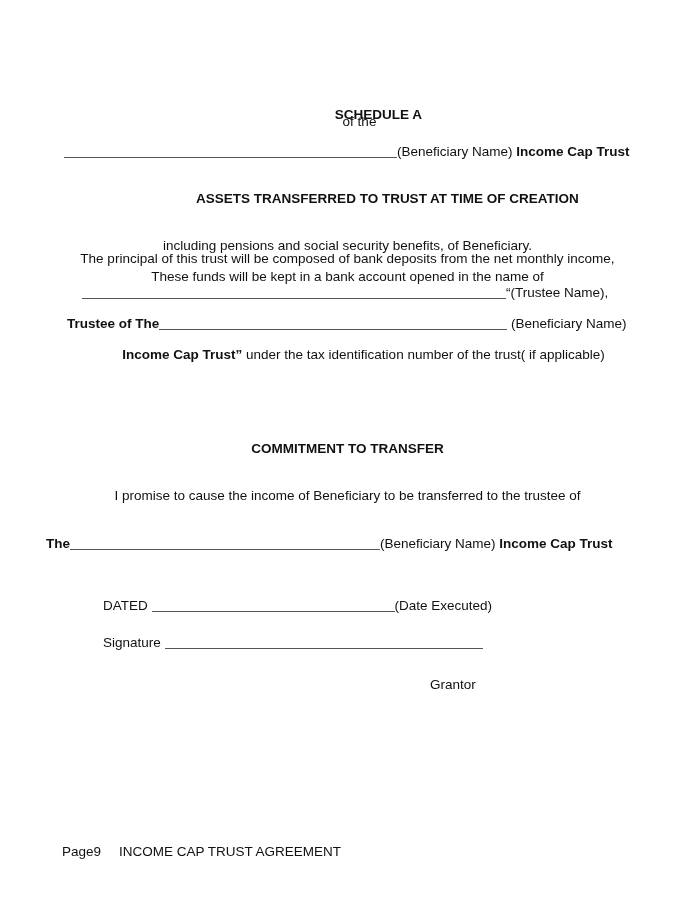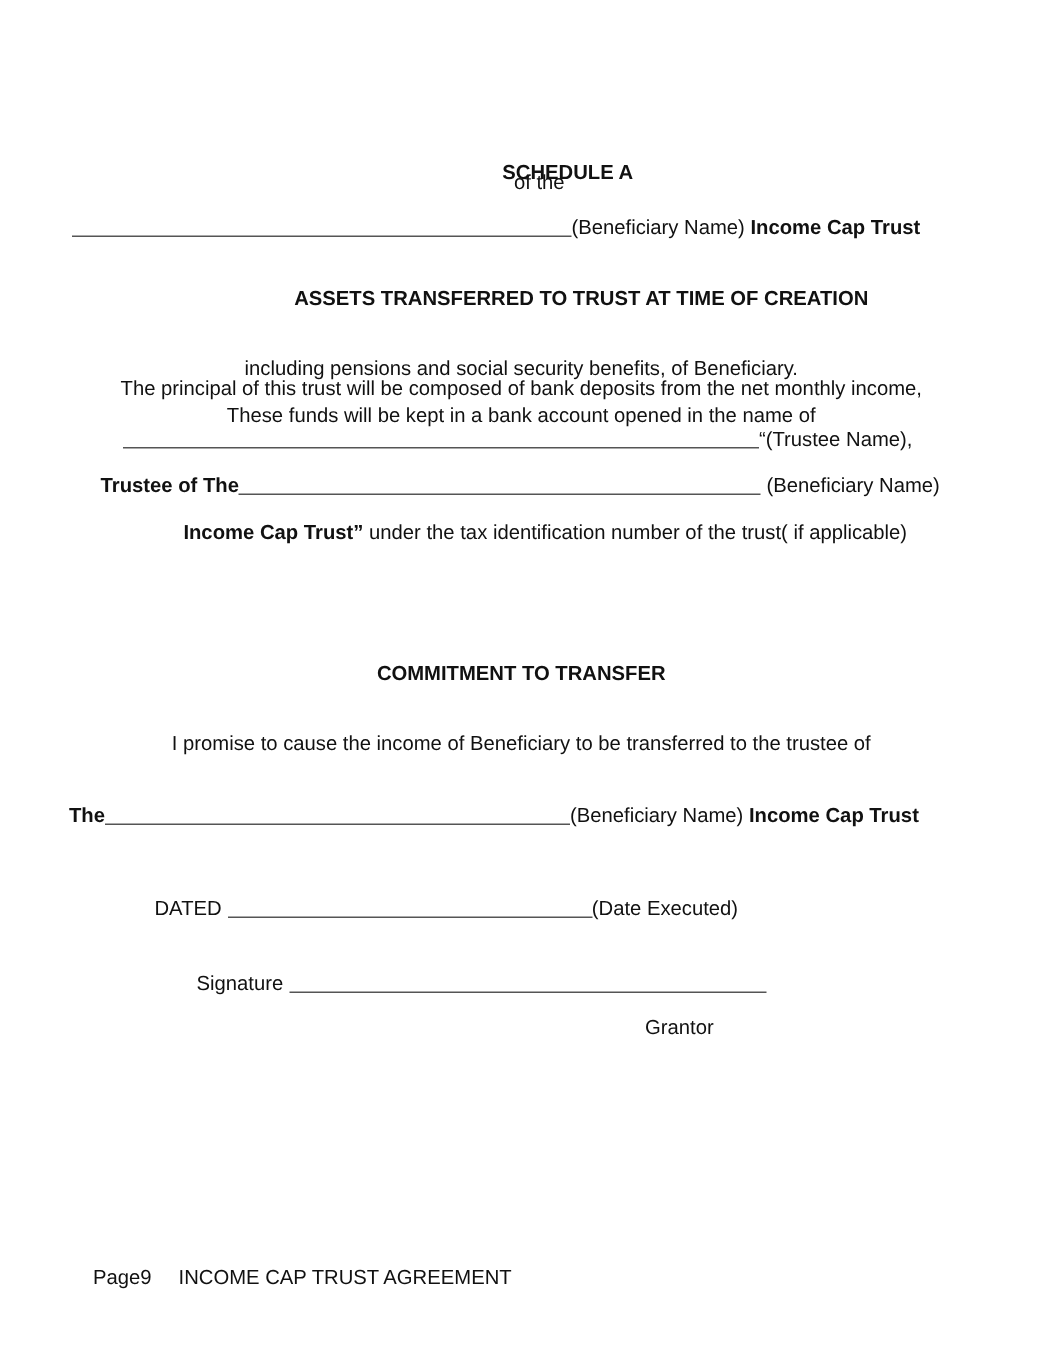--- a/index.html
+++ b/index.html
@@ -9,21 +9,21 @@
   .center { left:0; width:695px; text-align:center; }
   b { font-weight:bold; }
   .blank { display:inline-block; border-bottom:1px solid #555; vertical-align:baseline; height:1px; margin-bottom:-2px; }
 </style>
 </head>
 <body>
 
 <div class="abs center" style="top:107px;margin-left:31px;"><b>SCHEDULE A</b></div>
 <div class="abs center" style="top:114px;padding-left:12px;">of the</div>
 
-<div class="abs" style="top:144px; left:48px;">
+<div class="abs" style="top:144px; left:64px;">
   <span class="blank" style="width:333px;"></span><span>(Beneficiary Name) </span><b>Income Cap Trust</b>
 </div>
 
 <div class="abs center" style="top:191px;margin-left:40px;"><b>ASSETS TRANSFERRED TO TRUST AT TIME OF CREATION</b></div>
 <div class="abs center" style="top:222px;margin-top:29px;">The principal of this trust will be composed of bank deposits from the net monthly income,</div>
 <div class="abs center" style="top:238px;">including pensions and social security benefits, of Beneficiary.</div>
 <div class="abs center" style="top:269px;">These funds will be kept in a bank account opened in the name of</div>
 
 <div class="abs" style="top:285px; left:82px;">
   <span class="blank" style="width:424px;"></span><span>“(Trustee Name),</span>
@@ -41,20 +41,20 @@
 <div class="abs center" style="top:488px;">I promise to cause the income of Beneficiary to be transferred to the trustee of</div>
 
 <div class="abs" style="top:536px; left:46px;">
   <b>The</b><span class="blank" style="width:310px;"></span><span>(Beneficiary Name) </span><b>Income Cap Trust</b>
 </div>
 
 <div class="abs" style="top:598px; left:103px;">
   <span>DATED </span><span class="blank" style="width:243px;"></span><span>(Date Executed)</span>
 </div>
 
-<div class="abs" style="top:648px; left:103px;margin-left:28px;">
+<div class="abs" style="top:635px; left:103px;">
   <span>Signature </span><span class="blank" style="width:318px;"></span>
 </div>
 <div class="abs" style="top:677px; left:430px;">Grantor</div>
 
 <div class="abs" style="top:844px; left:62px;">
   <span>Page9</span><span style="display:inline-block; width:18px;"></span><span>INCOME CAP TRUST AGREEMENT</span>
 </div>
 
 </body></html>

